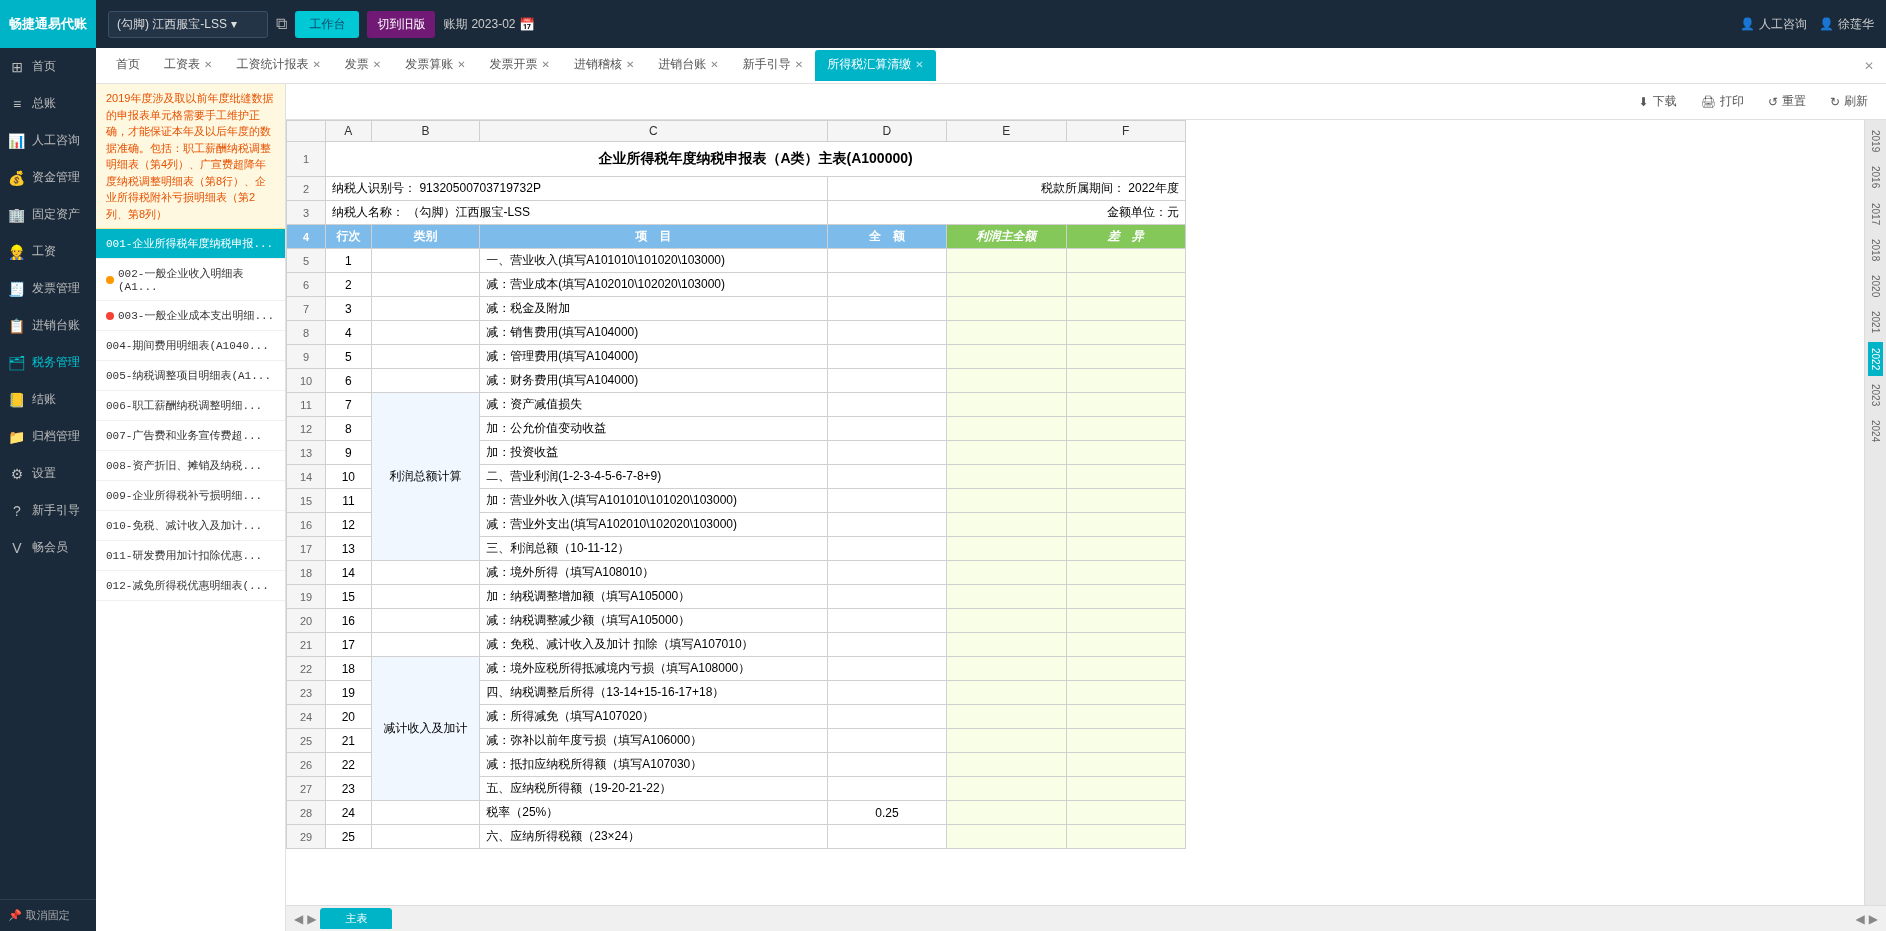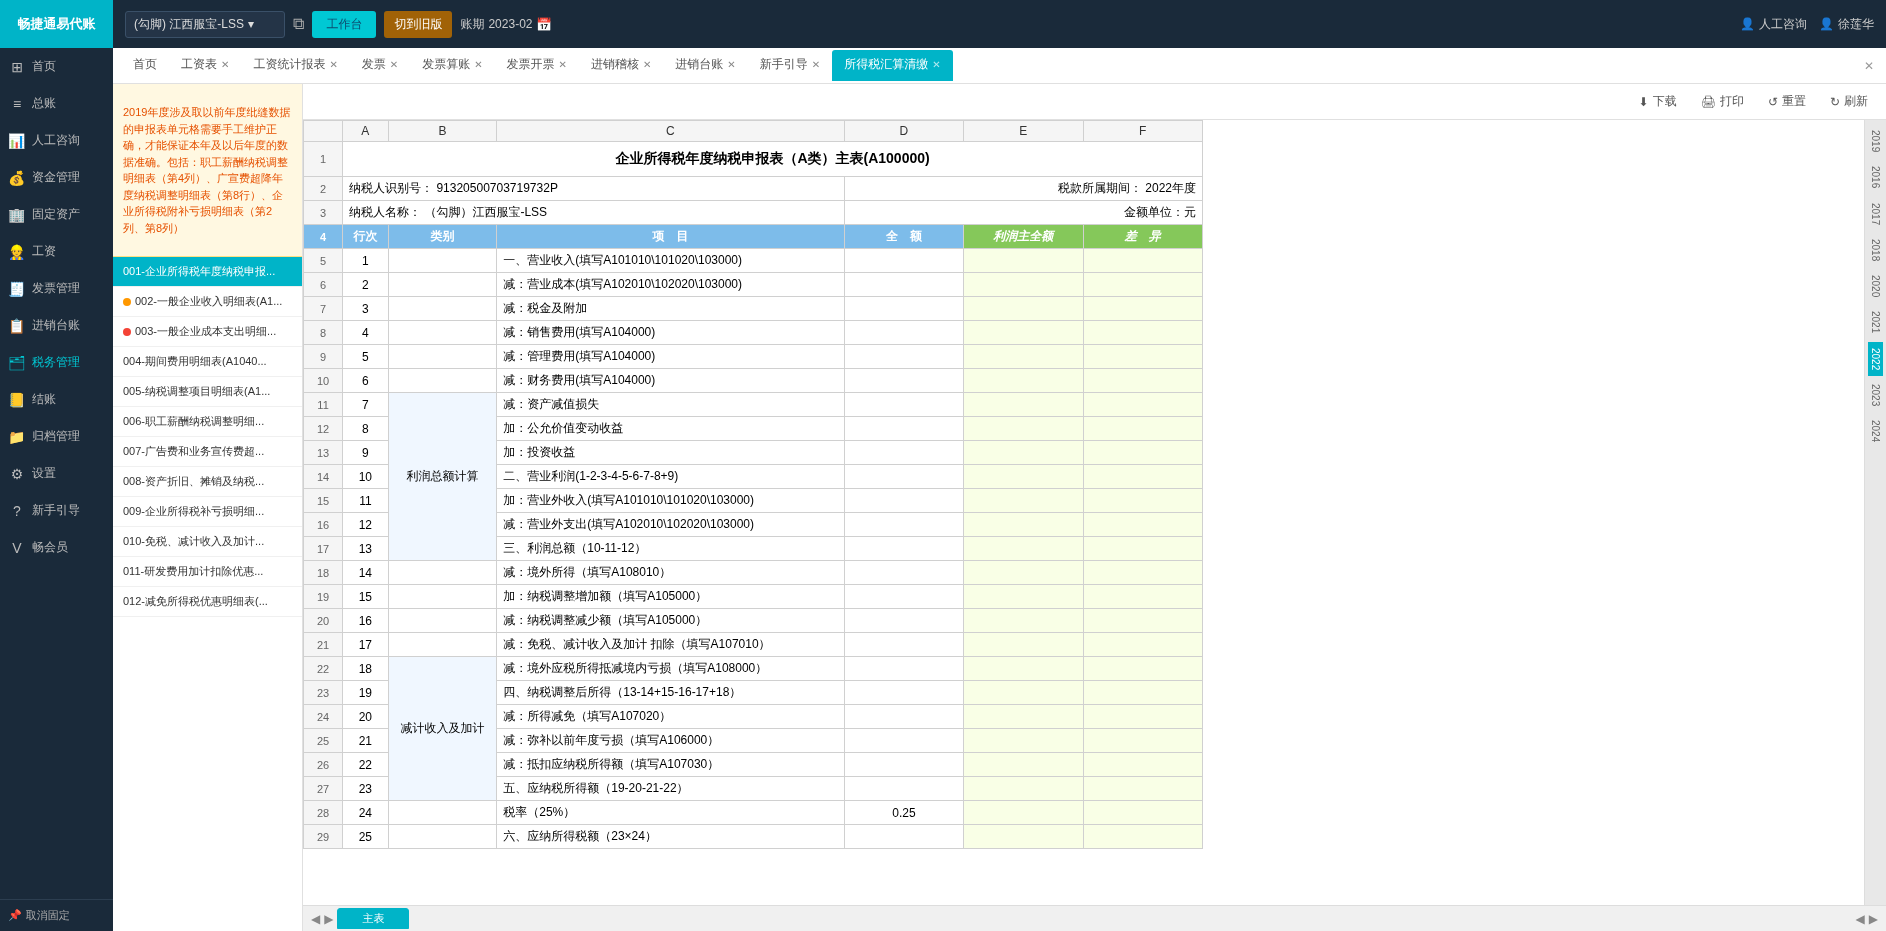--- a/index.html
+++ b/index.html
@@ -1,20 +1,20 @@
 <!DOCTYPE html>
 <html><head>
   <meta charset="utf-8">
   <style>
     * { box-sizing: border-box; margin: 0; padding: 0; }
     body { font-family: 'Microsoft YaHei', Arial, sans-serif; font-size: 12px; background: #f0f2f5; display: flex; height: 931px; overflow: hidden; }
 
     
     .sidebar {
-      width: 113px;
+      width: 96px;
       background: #1a2a3a;
       color: #ccc;
       display: flex;
       flex-direction: column;
       flex-shrink: 0;
       height: 100%;
     }
     .sidebar-logo {
       background: #00b4c8;
       padding: 12px 8px;
@@ -85,21 +85,21 @@
     .btn-work {
       background: #00c8d4;
       color: #0c4a6e;
       border: none;
       padding: 5px 14px;
       border-radius: 3px;
       cursor: pointer;
       font-size: 12px;
     }
     .btn-switch {
-      background: #a16207;
+      background: #701a75;
       color: white;
       border: none;
       padding: 5px 10px;
       border-radius: 3px;
       cursor: pointer;
       font-size: 12px;
     }
     .period-label {
       color: #ccc;
       font-size: 12px;
@@ -163,30 +163,31 @@
     .left-panel {
       width: 190px;
       background: white;
       border-right: 1px solid #e0e0e0;
       flex-shrink: 0;
       display: flex;
       flex-direction: column;
     }
     .notice-bar {
       background: #fff8e1;
-      padding: 20px 10px;
+      padding: 6px 10px;
       font-size: 11px;
       color: #e65100;
       line-height: 1.5;
       border-bottom: 1px solid #ffe082;
       flex-shrink: 0;
     }
     .form-list {
       flex: 1;
       overflow-y: auto;
+      font-family: Liberation Mono, monospace;
     }
     .form-list-item {
       padding: 7px 10px;
       font-size: 11px;
       color: #333;
       cursor: pointer;
       border-bottom: 1px solid #f0f0f0;
       display: flex;
       align-items: center;
       gap: 4px;

